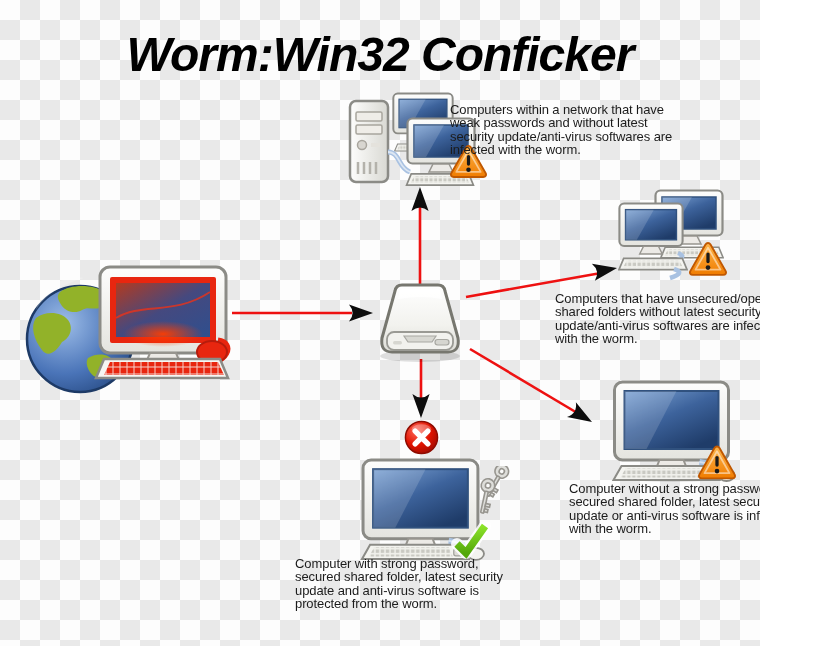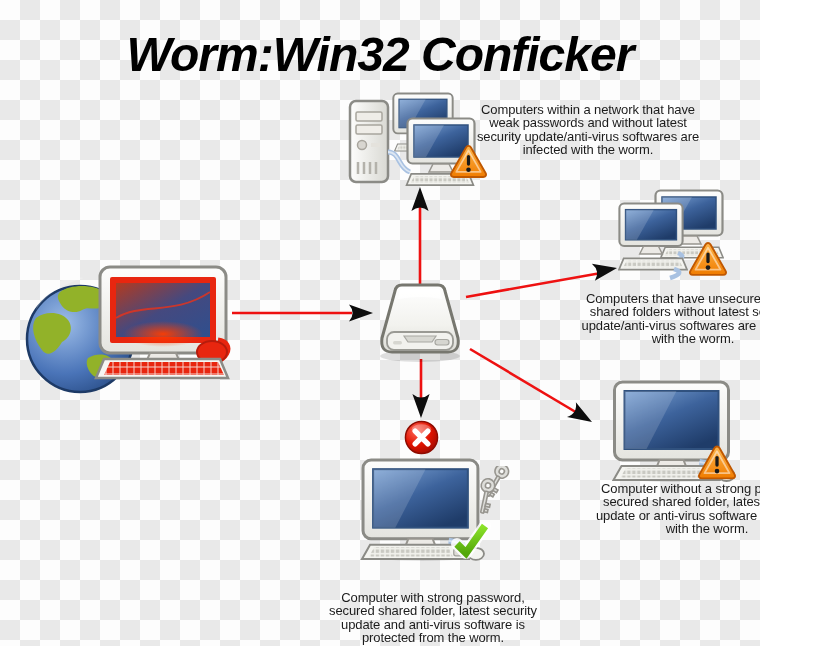--- a/index.html
+++ b/index.html
@@ -14,21 +14,21 @@
     position:absolute;left:0;right:0;top:30px;margin:0;text-align:center;
     font:italic 700 48px/1.05 "Liberation Sans",sans-serif;
     letter-spacing:-1px;color:#000;
   }
   .arrows{position:absolute;left:0;top:0;width:840px;height:646px;pointer-events:none;}
   .node,.badge,svg.layer{position:absolute;}
   .node svg,.badge svg{display:block;width:100%;height:100%;}
   .caption{
     position:absolute;
     font:13px/13.4px "Liberation Sans",sans-serif;
-    letter-spacing:-0.1px;color:#1c1c1c;text-align:center;white-space:pre-line;
+    letter-spacing:-0.1px;color:#1c1c1c;white-space:pre-line;
   }
 </style>
 </head>
 <body>
 
 <div class="canvas">
 
   <svg width="0" height="0" style="position:absolute" aria-hidden="true">
     <defs>
       <linearGradient id="bodyG" x1="0" y1="0" x2="0" y2="1">
@@ -287,18 +287,18 @@
 security update/anti-virus softwares are
 infected with the worm.</div>
   <div class="caption" style="left:555px;top:292px;width:276px">Computers that have unsecured/open
 shared folders without latest security
 update/anti-virus softwares are infected
 with the worm.</div>
   <div class="caption" style="left:569px;top:482px;width:276px">Computer without a strong password,
 secured shared folder, latest security
 update or anti-virus software is infected
 with the worm.</div>
-  <div class="caption" style="left:295px;top:591px;width:276px">Computer with strong password,
+  <div class="caption" style="left:295px;top:557px;width:276px">Computer with strong password,
 secured shared folder, latest security
 update and anti-virus software is
 protected from the worm.</div>
 
 </div>
 
 </body></html>

